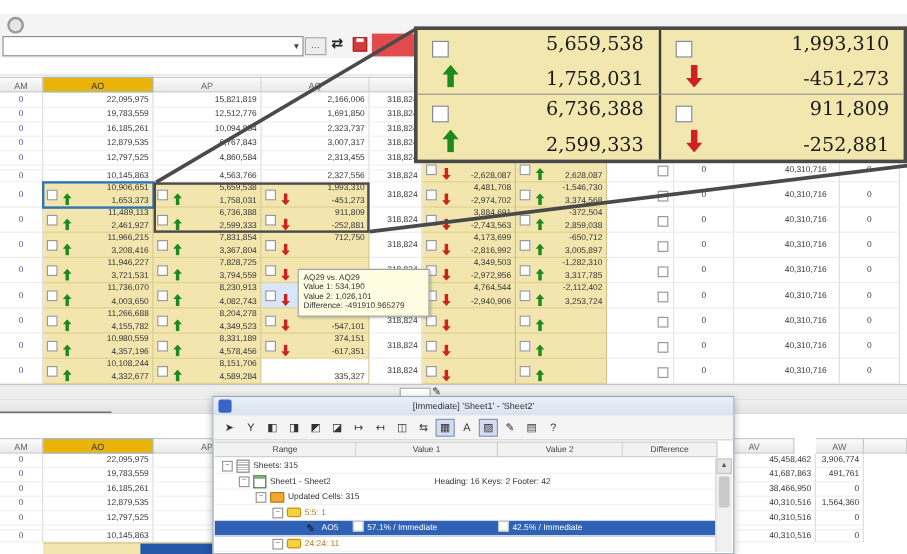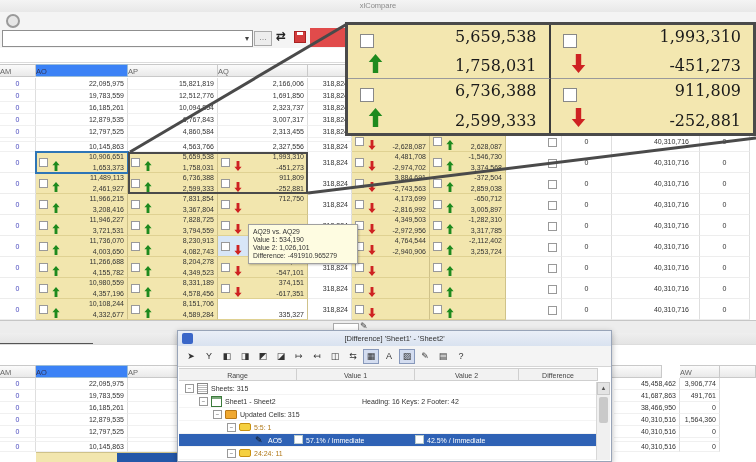--- a/index.html
+++ b/index.html
@@ -12,22 +12,22 @@
   .circ{position:absolute;left:6px;top:2px;width:10px;height:10px;border:2px solid #9a9a9a;border-radius:50%;background:#E6E6E6}
   .combo{position:absolute;left:2px;top:18px;width:246px;height:15px;background:#fff;border:1px solid #8f8f8f;line-height:15px;padding-left:3px;color:#333}
   .combo .chev{position:absolute;right:3px;top:0;color:#444;font-size:8px}
   .morebtn{position:absolute;left:254px;top:19px;width:16px;height:13px;background:#EDEDED;border:1px solid #AAA;text-align:center;line-height:11px;color:#555}
   .swap{position:absolute;left:276px;top:17px;font-size:12px;font-weight:bold;color:#222}
   .save{position:absolute;left:294px;top:19px;width:10px;height:10px;background:#D43C3C;border:1px solid #A82222}
   .save::after{content:"";position:absolute;left:2px;top:0;width:6px;height:3px;background:#fff}
   .redrect{position:absolute;left:310px;top:16px;width:37px;height:19px;background:#E14B4B}
   .fxbar{position:absolute;left:0;top:48px;width:756px;height:14px;background:#fff;border-bottom:1px solid #DCDCDC}
   
-  .hdr{position:absolute;top:64px;height:13px;line-height:13px;background:linear-gradient(#FBFBFB,#E9E9E9);border:1px solid #C9C9C9;border-left:none;font-size:7.5px;color:#666;box-sizing:border-box}
-  .hdr.sel{background:#3b82f6;border-color:#9ABCD8;color:#335}
+  .hdr{position:absolute;top:64px;height:13px;line-height:13px;background:linear-gradient(#FBFBFB,#E9E9E9);border:1px solid #C9C9C9;border-left:none;text-align:center;font-size:7.5px;color:#666;box-sizing:border-box}
+  .hdr.sel{background:#eab308;border-color:#9ABCD8;color:#335}
   .pcol{position:absolute;top:78px}
   .pc{height:12px;line-height:12px;border-right:1px solid #DEDEDE;border-bottom:1px solid #F0F0F0;box-sizing:border-box;overflow:hidden}
   .pcol .pc:nth-child(6){height:4px}
   .pcol .pc:nth-child(7){height:10px;line-height:10px}
   .num{text-align:right;padding-right:3px;font-size:7px;color:#333}
   .ctr{text-align:center;font-size:7px}
   .amtx{color:#4848BE}
   
   .dcol{position:absolute;top:152px;background:#F2E6AE}
   .dcol.r0{top:131px}
@@ -166,23 +166,20 @@
         <div class="pc num">0</div>
         <div class="pc num"></div>
         <div class="pc num">0</div>
       </div>
 
     <div class="bsliver"></div>
     <div class="bluebar"></div>
   </div>
 
   <div class="twin">
-    <div class="titlebar">
-      <span>xlCompare</span>
-    </div>
     <div class="toolbar">
       <div class="circ"></div>
       <div class="combo">
         <span></span>
         <span class="chev">▾</span>
       </div>
       <div class="morebtn">…</div>
       <div class="swap">⇄</div>
       <div class="save"></div>
       <div class="redrect"></div>
@@ -632,21 +629,21 @@
         <span class="iarr"></span>
         <span class="iv1">911,809</span>
         <span class="iv2">-252,881</span>
       </div>
       </div>
   </div>
 
   <div class="dlg">
     <div class="dtitle">
       <span class="dico"></span>
-      <span>[Difference] 'Sheet1' - 'Sheet2'</span>
+      <span>[Immediate] 'Sheet1' - 'Sheet2'</span>
     </div>
     <div class="dtools">
         <div class="dbtn">➤</div>
         <div class="dbtn">Y</div>
         <div class="dbtn">◧</div>
         <div class="dbtn">◨</div>
         <div class="dbtn">◩</div>
         <div class="dbtn">◪</div>
         <div class="dbtn">↦</div>
         <div class="dbtn">↤</div>

